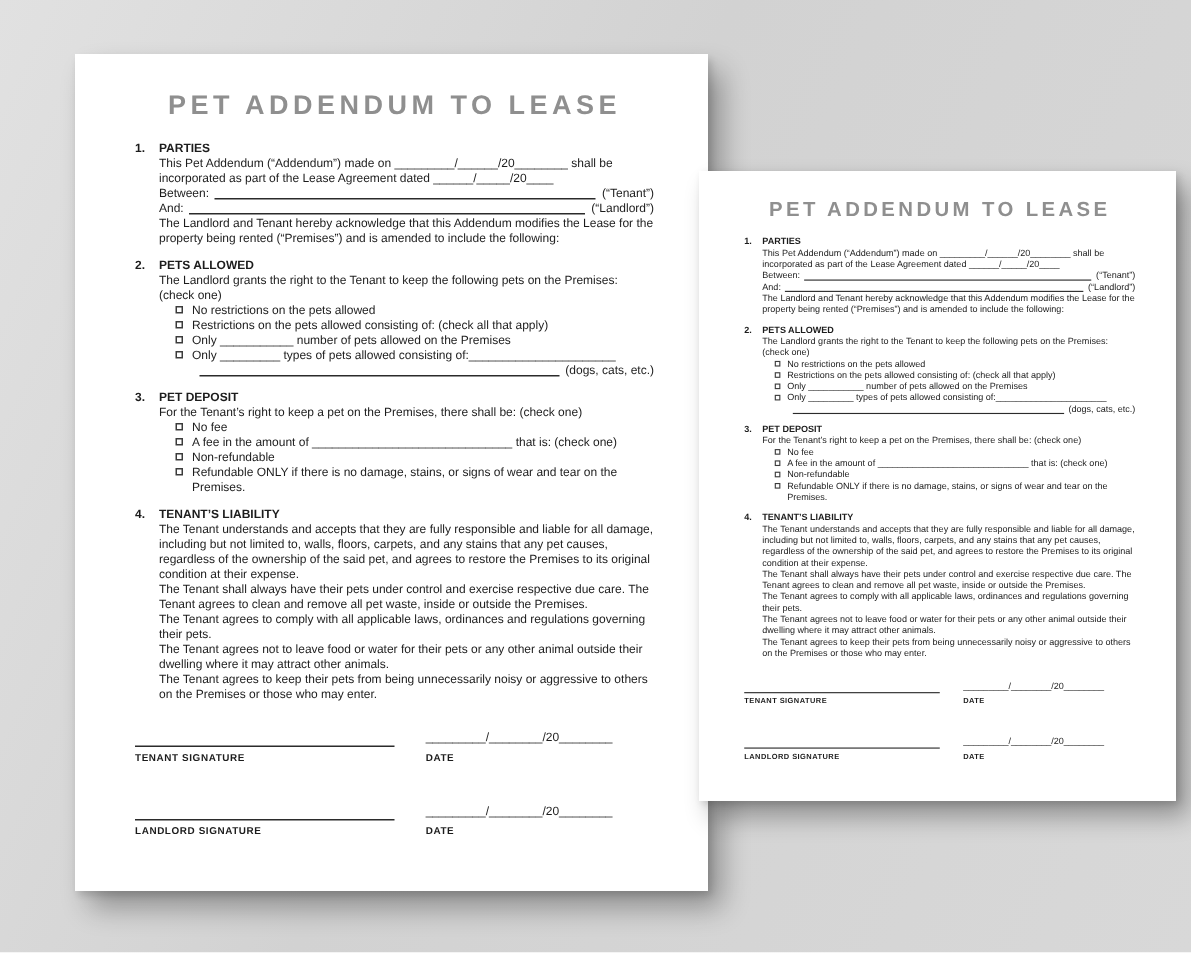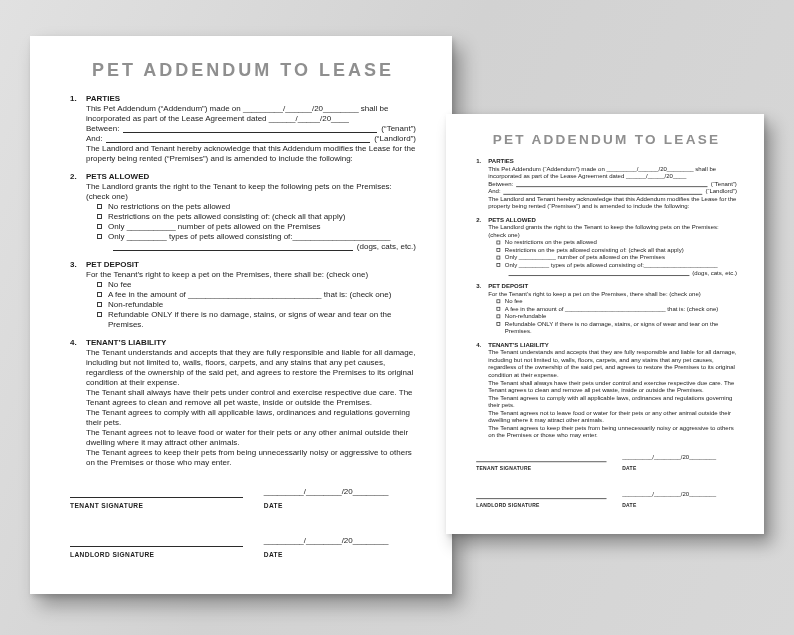--- a/index.html
+++ b/index.html
@@ -6,21 +6,21 @@
   html, body { margin: 0; padding: 0; }
   body {
     width: 794px; height: 635px;
     font-family: "Liberation Sans", "DejaVu Sans", sans-serif;
   }
   .scene {
     position: relative; width: 794px; height: 635px;
     background: linear-gradient(115deg, #e1e1e1 0%, #d2d2d2 45%, #d8d8d8 100%);
     overflow: hidden;
   }
-  .page { position: absolute; background: #ffffff; }
+  .page { position: absolute; background: #ffffff; margin-left: 20px; }
   .page-large {
     left: 30px; top: 36px; width: 422px; height: 558px;
     box-shadow: 9px 11px 18px rgba(0,0,0,.33), 2px 3px 5px rgba(0,0,0,.15);
   }
   .page-small {
     left: 446px; top: 114px; width: 318px; height: 420px;
     box-shadow: 8px 10px 16px rgba(0,0,0,.33), 2px 2px 5px rgba(0,0,0,.15);
     overflow: hidden;
   }
   .doc-scale-wrap { width: 422px; height: 558px; transform: scale(.7536); transform-origin: 0 0; }

